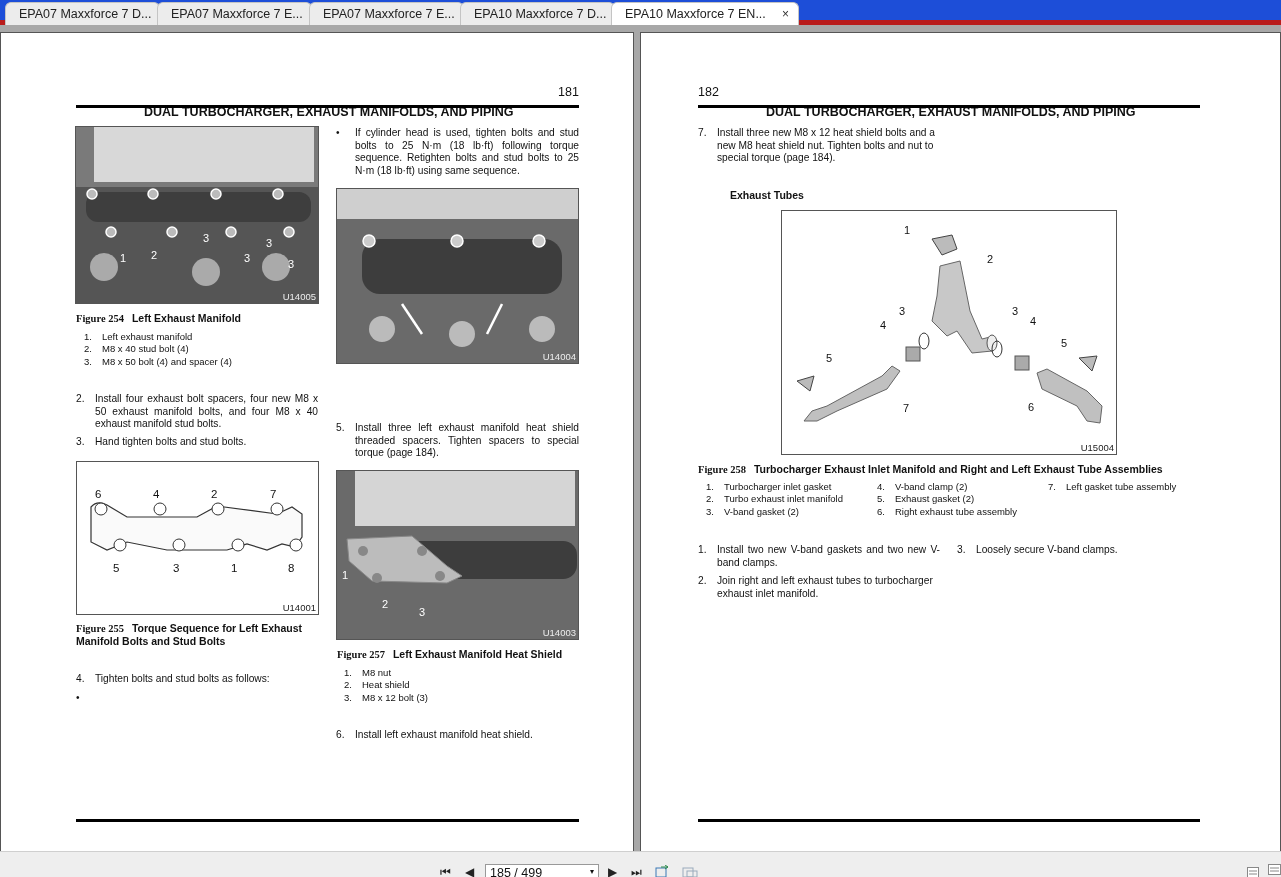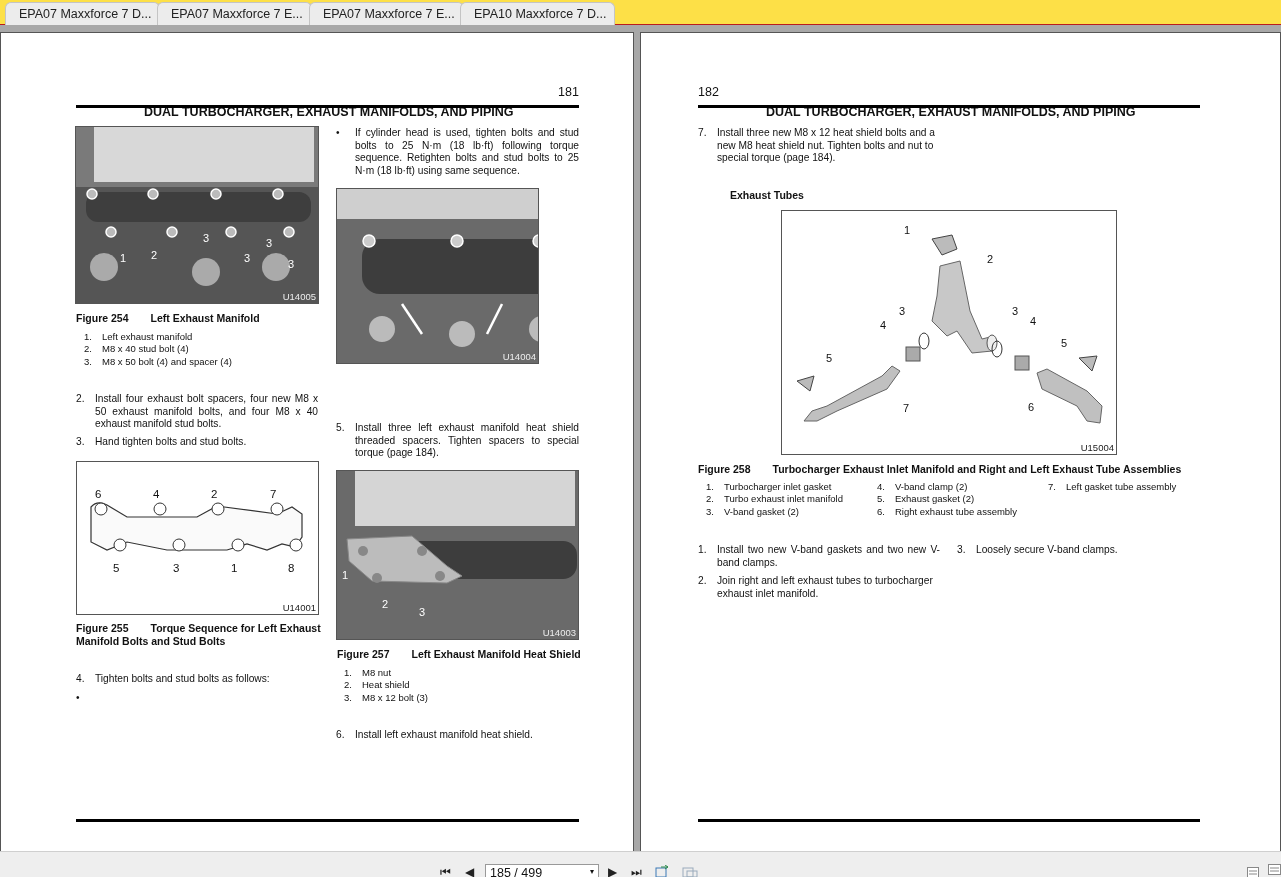--- a/index.html
+++ b/index.html
@@ -1,31 +1,31 @@
 <!DOCTYPE html>
 <html><head>
 <meta charset="utf-8">
 <style>
   * { box-sizing: border-box; margin: 0; padding: 0; }
   html, body { width: 1281px; height: 877px; overflow: hidden; background: #a8a8a8; font-family: "Liberation Sans", sans-serif; }
-  .tabbar { position: absolute; left: 0; top: 0; width: 1281px; height: 25px; background: #fde047; border-bottom: 1px solid #b91c1c; }
+  .tabbar { position: absolute; left: 0; top: 0; width: 1281px; height: 25px; background: #1d4ed8; border-bottom: 5px solid #b91c1c; }
   .tab { position: absolute; top: 2px; height: 23px; background: #ececec; border: 1px solid #c4c4c4; border-bottom: none; border-radius: 6px 6px 0 0; font-size: 12.5px; color: #222; padding: 4px 0 0 13px; white-space: nowrap; overflow: hidden; }
   .tab.active { background: #ffffff; height: 24px; }
   .tab .close { position: absolute; right: 9px; top: 4px; font-size: 12px; color: #333; }
   .viewer { position: absolute; left: 0; top: 25px; width: 1281px; height: 826px; background: #a8a8a8; }
   .page { position: absolute; background: #fff; border: 1px solid #555; top: 7px; height: 821px; overflow: hidden; color: #111; }
   .page.left { left: 0; width: 634px; }
   .page.right { left: 640px; width: 641px; }
   .hdr { position: absolute; font-weight: bold; font-size: 12.5px; margin-top: 20px; }
   .pnum { position: absolute; font-size: 12.5px; }
   .rule { position: absolute; height: 3px; background: #000; }
   .txt { position: absolute; font-size: 10.2px; line-height: 12.5px; }
   .just { text-align: justify; }
   .cap { position: absolute; font-weight: bold; font-size: 10.5px; line-height: 13px; }
-  .cap .fn { margin-right: 22px; }
+  .cap .fn { margin-right: 8px; font-family: Liberation Serif, serif; }
   .li { position: relative; padding-left: 19px; }
   .li .n { position: absolute; left: 0; }
   .leg { position: absolute; font-size: 9.5px; line-height: 12.4px; }
   .leg .li { padding-left: 18px; }
   .fig { position: absolute; border: 1px solid #555; overflow: hidden; background: #fff; }
   .fig.photo { background: #6c6c6c; }
   .fig .code { position: absolute; right: 2px; bottom: 1px; font-size: 9.5px; color: #eee; }
   .fig.line .code { color: #222; }
   .statusbar { position: absolute; left: 0; top: 851px; width: 1281px; height: 26px; background: #eeeeee; border-top: 1px solid #cfcfcf; }
   .navbtn { position: absolute; top: 13px; font-size: 12px; color: #222; }
@@ -33,20 +33,24 @@
   .pagebox .dd { position: absolute; right: 4px; top: 2px; font-size: 8px; }
 </style>
 </head>
 <body>
 
 <div class="tabbar">
   <div class="tab" style="left:5px;width:155px;"><span>EPA07 Maxxforce 7 D...</span></div>
   <div class="tab" style="left:157px;width:155px;"><span>EPA07 Maxxforce 7 E...</span></div>
   <div class="tab" style="left:309px;width:155px;"><span>EPA07 Maxxforce 7 E...</span></div>
   <div class="tab" style="left:460px;width:155px;"><span>EPA10 Maxxforce 7 D...</span></div>
+  <div class="tab active" style="left:611px;width:188px;">
+    <span>EPA10 Maxxforce 7 EN...</span>
+    <span class="close">×</span>
+  </div>
 </div>
 
 <div class="viewer">
 
   <div class="page left">
     <div class="hdr" style="left:143px;top:52px;">DUAL TURBOCHARGER, EXHAUST MANIFOLDS, AND PIPING</div>
     <div class="pnum" style="left:557px;top:52px;">181</div>
     <div class="rule" style="left:75px;top:72px;width:503px;"></div>
 
     <div class="fig photo" style="left:74px;top:93px;width:244px;height:178px;">
@@ -131,21 +135,21 @@
       <div class="li"><span class="n">4.</span><span>Tighten bolts and stud bolts as follows:</span></div>
     </div>
     <div class="txt" style="left:75px;top:659px;width:242px;">
       <div class="li"><span class="n">•</span></div>
     </div>
 
     <div class="txt just" style="left:335px;top:94px;width:243px;">
       <div class="li"><span class="n">•</span><span>If cylinder head is used, tighten bolts and stud bolts to 25 N·m (18 lb·ft) following torque sequence. Retighten bolts and stud bolts to 25 N·m (18 lb·ft) using same sequence.</span></div>
     </div>
 
-    <div class="fig photo" style="left:335px;top:155px;width:203px;height:176px;">
+    <div class="fig photo" style="left:335px;top:155px;width:243px;height:176px;">
       <svg width="243" height="176">
         <rect width="243" height="176" fill="#6a6a6a"></rect>
         <rect x="0" y="0" width="243" height="30" fill="#cfcfcf"></rect>
         <rect x="25" y="50" width="200" height="55" rx="18" fill="#3d3d3d"></rect>
         <g fill="#ccc" stroke="#fff" stroke-width="1.5">
             <circle cx="32" cy="52" r="6"></circle>
             <circle cx="120" cy="52" r="6"></circle>
             <circle cx="202" cy="52" r="6"></circle>
           </g>
         <g fill="#bbb">

